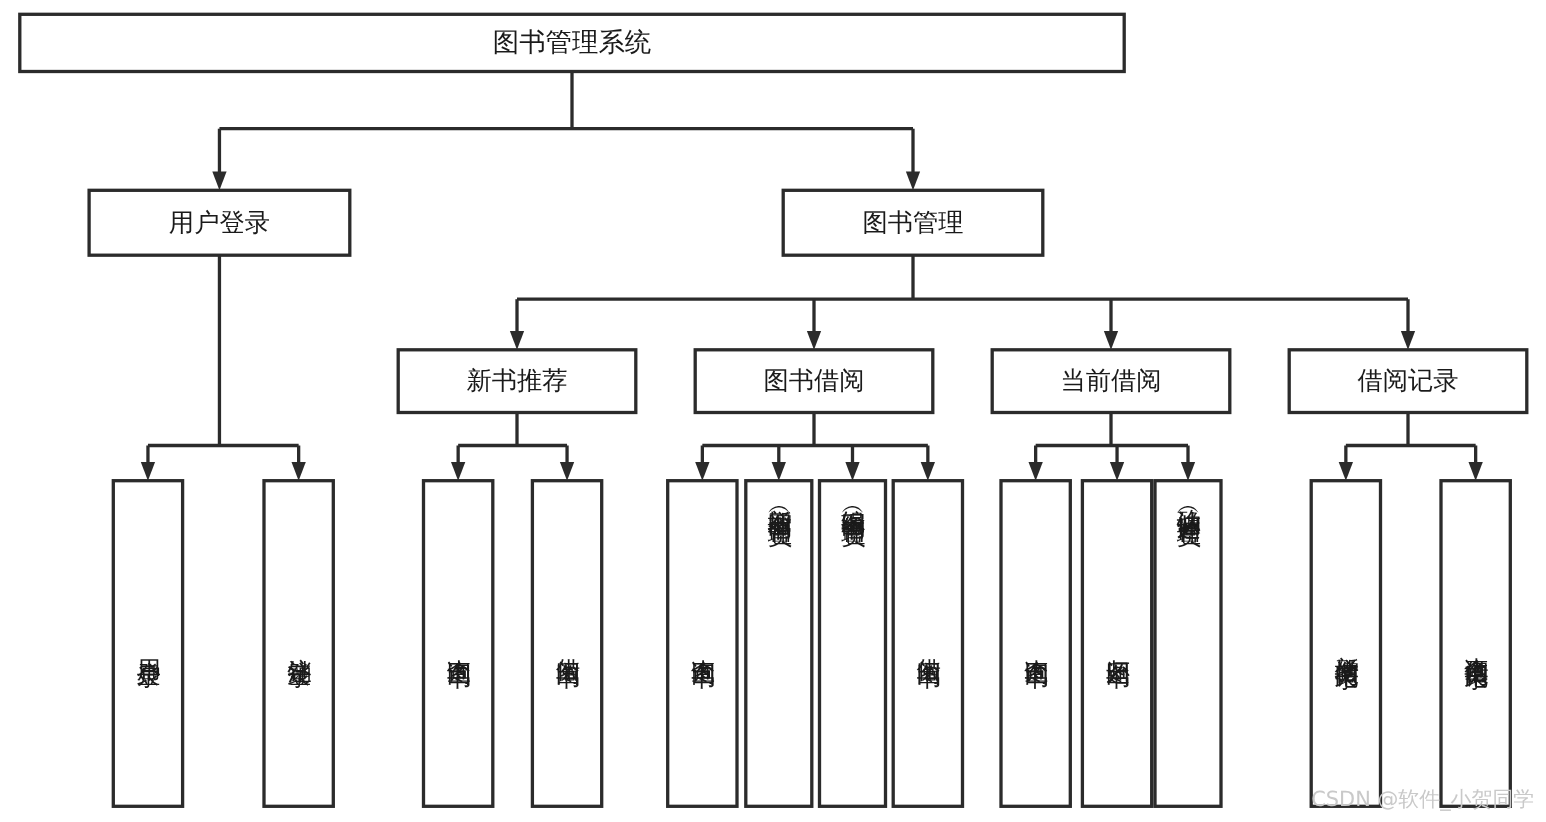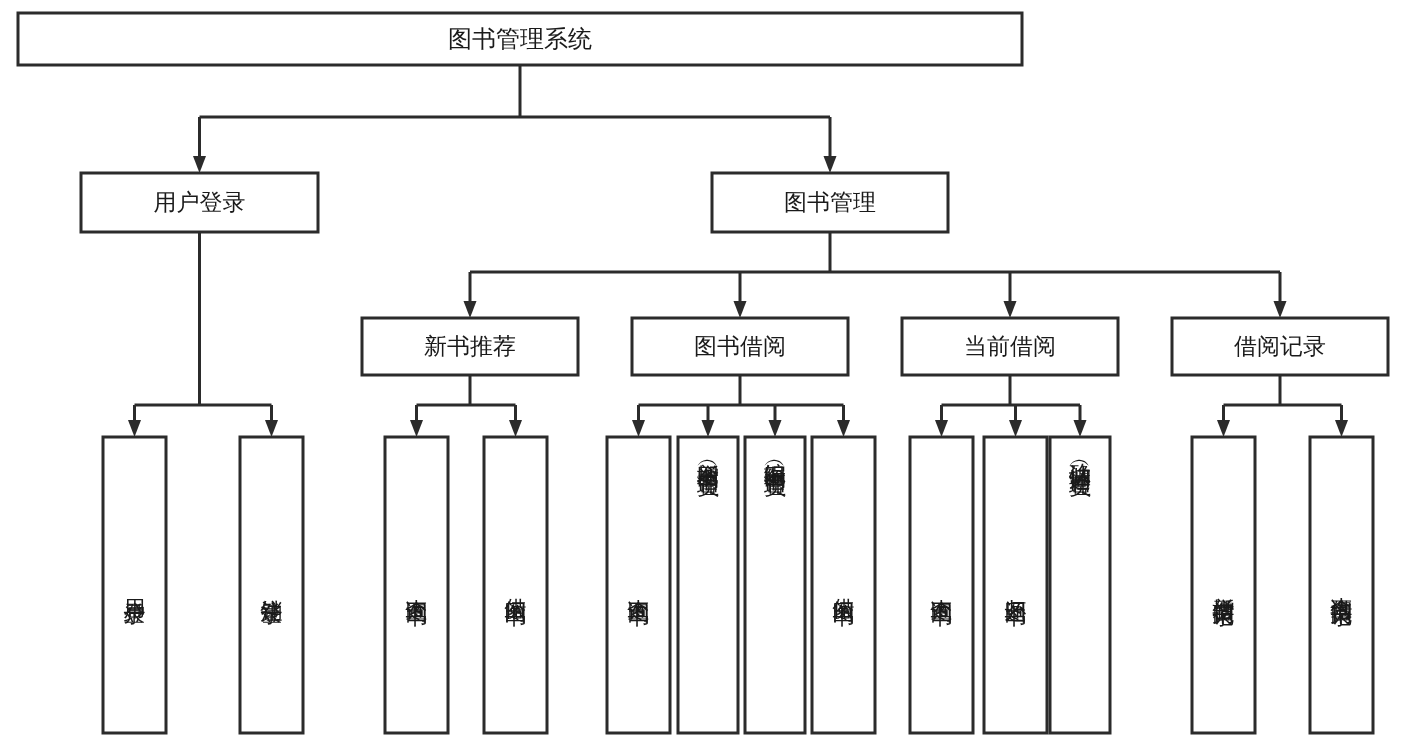--- a/index.html
+++ b/index.html
@@ -213,13 +213,14 @@
         <span class="leaf-label">确认归还（管理员）</span>
       </div>
       <div class="leaf-label-wrap" style="left: 1192px; width: 63px; top: 437px; height: 296px; align-items: center;">
         <span class="leaf-label">新增借阅记录</span>
       </div>
       <div class="leaf-label-wrap" style="left: 1310px; width: 63px; top: 437px; height: 296px; align-items: center;">
         <span class="leaf-label">查询借阅记录</span>
       </div>
     </div>
 
+  <div class="watermark" id="watermark" style="left:1192px; top:714px;">CSDN @软件_小贺同学</div>
 </div>
 
 </body></html>

